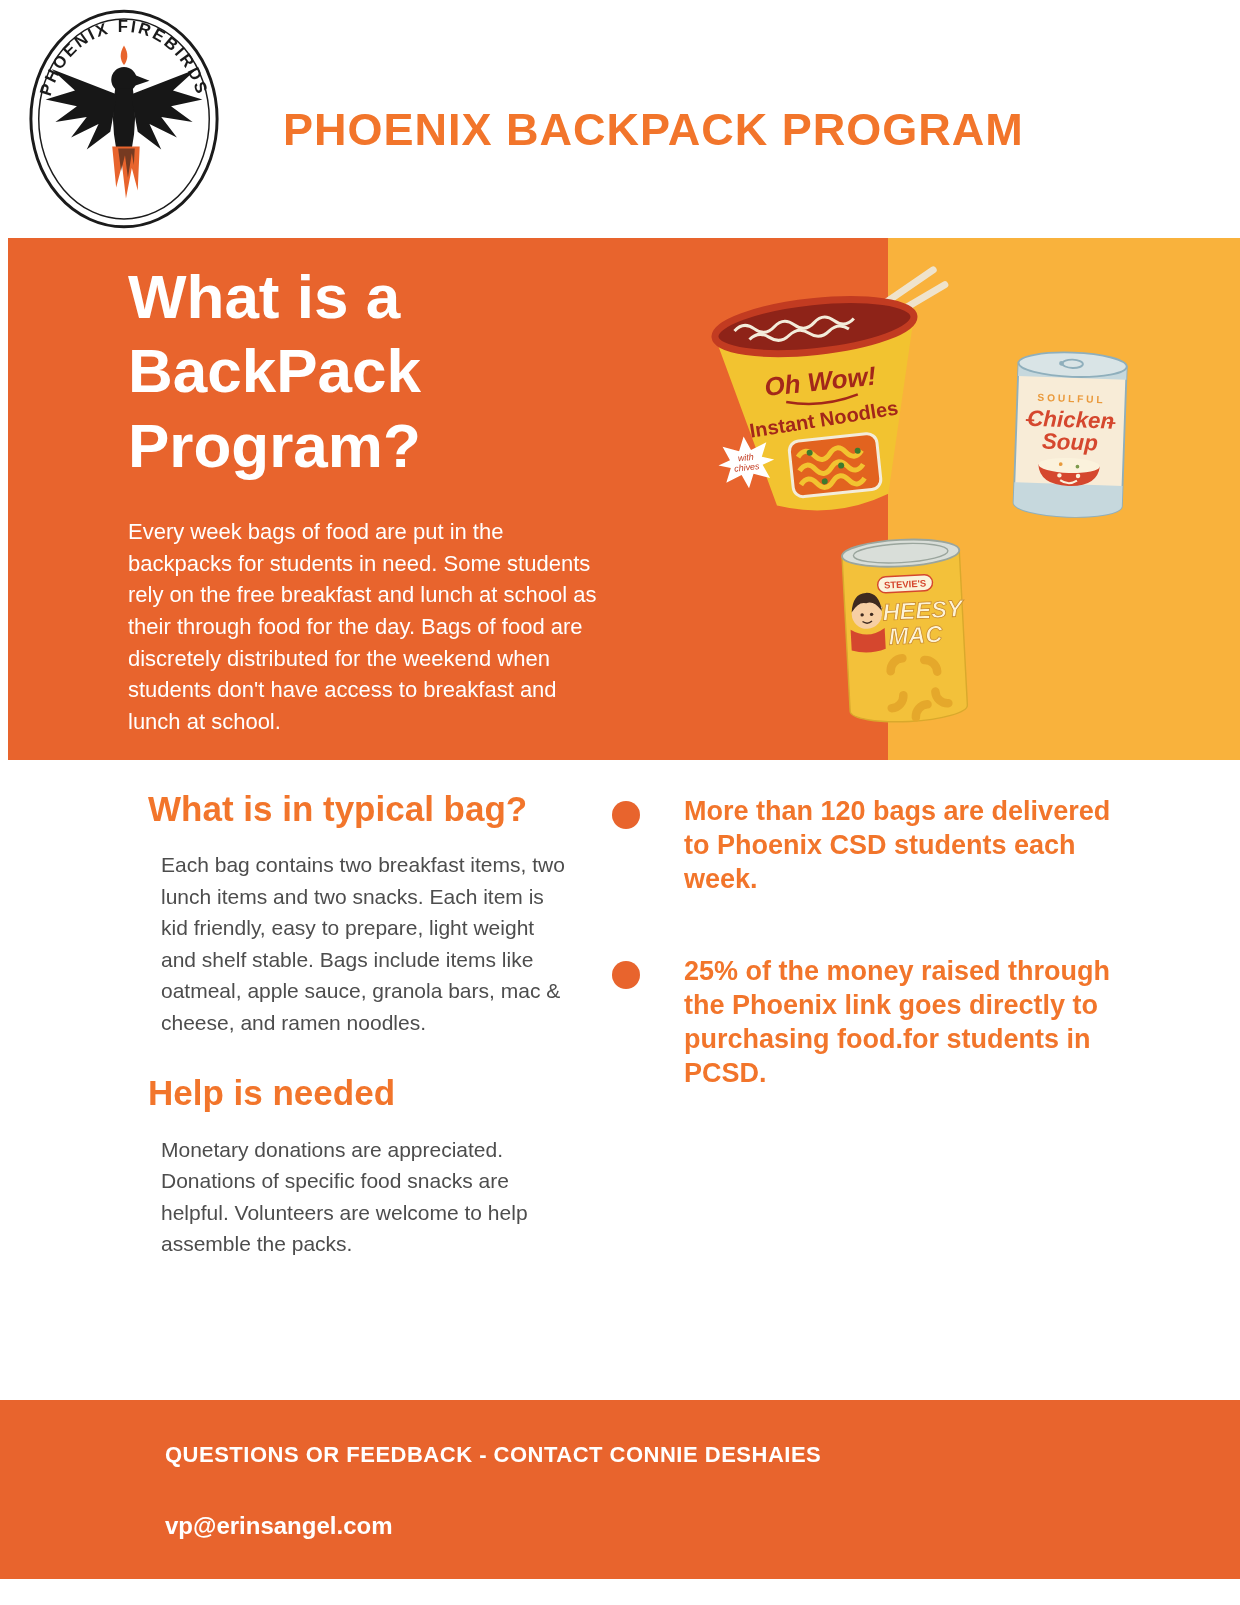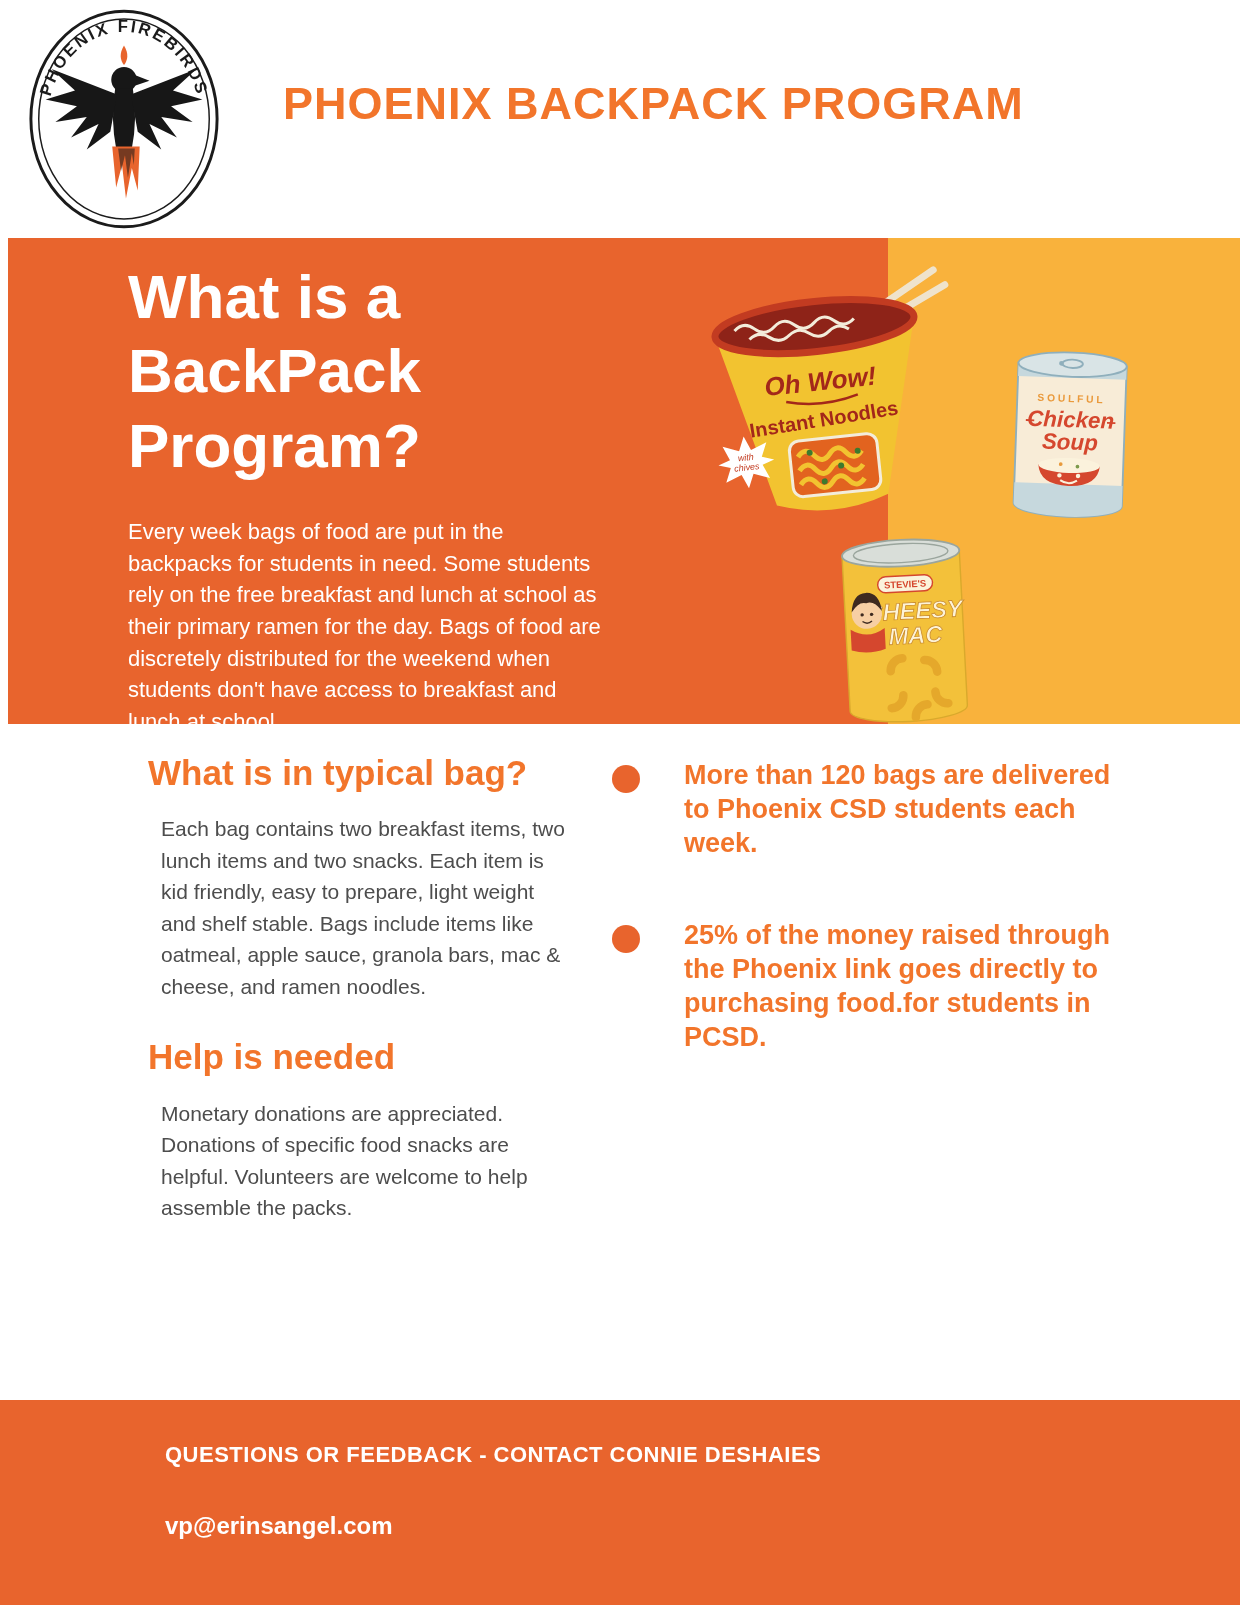--- a/index.html
+++ b/index.html
@@ -3,49 +3,49 @@
 <meta charset="utf-8">
 <style>
   html,body{margin:0;padding:0;background:#9a9a9a;}
   .page{position:relative;width:1240px;height:1605px;margin:0 auto;background:#ffffff;
         font-family:"Liberation Sans",sans-serif;overflow:hidden;}
   :root{--orange:#E8642D;--accent:#F2752B;--yellow:#F9B23C;}
 
   
   .header{position:absolute;top:0;left:0;width:100%;height:238px;background:#ffffff;}
   .logo{position:absolute;left:26px;top:6px;width:196px;height:226px;}
-  .header-title{position:absolute;left:283px;top:78px;margin:0;font-size:45px;font-weight:bold;
+  .header-title{position:absolute;left:283px;top:104px;margin:0;font-size:45px;font-weight:bold;
                 color:var(--accent);letter-spacing:1px;white-space:nowrap;}
 
   
   .hero{position:absolute;top:238px;left:8px;width:100%;height:522px;background:var(--orange);}
   .hero-yellow{position:absolute;top:0;right:0;width:360px;height:100%;background:var(--yellow);}
   .hero-heading{position:absolute;left:120px;top:22px;width:420px;margin:0;
                 font-size:62px;line-height:1.2;font-weight:bold;color:#ffffff;}
   .hero-body{position:absolute;left:120px;top:278px;width:485px;margin:0;
              font-size:22px;line-height:1.44;color:#ffffff;}
   .illo{position:absolute;}
   .illo-noodles{left:676px;top:30px;width:280px;transform:rotate(-6deg);}
   .illo-soup{left:992px;top:108px;width:140px;transform:rotate(2deg);}
   .illo-mac{left:826px;top:298px;width:142px;transform:rotate(-3deg);}
   svg text{font-family:"Liberation Sans",sans-serif;}
 
   
-  .info{position:absolute;top:724px;left:0;width:100%;height:719px;background:#ffffff;}
+  .info{position:absolute;top:760px;left:0;width:100%;height:719px;background:#ffffff;}
   .info-left{position:absolute;left:148px;top:28px;width:430px;}
   .info-heading{margin:0 0 20px 0;font-size:35px;line-height:1.18;font-weight:bold;color:var(--accent);width:380px;}
   .info-heading.second{margin-top:34px;}
   .info-text{margin:5px;padding-left:8px;font-size:21px;line-height:1.5;color:#4d4d4d;width:408px;}
   .info-right{position:absolute;left:612px;top:34px;width:520px;list-style:none;margin:0;padding:0;}
   .bullet{display:flex;align-items:flex-start;margin-bottom:58px;}
   .bullet-dot{flex:0 0 28px;width:28px;height:28px;border-radius:50%;background:var(--orange);margin-top:7px;}
   .bullet-text{margin:0 0 0 44px;font-size:27px;line-height:1.26;font-weight:bold;color:var(--accent);width:430px;}
 
   
-  .footer{position:absolute;top:1400px;left:0;width:100%;height:205px;background:var(--orange);text-align:right;}
+  .footer{position:absolute;top:1400px;left:0;width:100%;height:179px;background:var(--orange);text-align:right;}
   .footer-line1{position:absolute;left:165px;top:42px;margin:0;font-size:22px;font-weight:bold;
                 color:#ffffff;letter-spacing:.5px;}
   .footer-line2{position:absolute;left:165px;top:112px;margin:0;font-size:24px;font-weight:bold;color:#ffffff;}
 </style>
 </head>
 <body>
 
 <div class="page">
 
   <div class="header">
@@ -67,21 +67,21 @@
         <path d="M94 145 L97 168 L101 152 L104 175 L108 150 L110 162 L111 145 Z" fill="#171717" opacity="0.55"></path>
       </g>
     </svg>
     <h1 class="header-title">PHOENIX BACKPACK PROGRAM</h1>
   </div>
 
   <div class="hero">
     <div class="hero-yellow"></div>
 
     <h2 class="hero-heading">What is a BackPack Program?</h2>
-    <p class="hero-body">Every week bags of food are put in the backpacks for students in need.  Some students rely on the free breakfast and lunch at school as their primary ramen for the day.  Bags of food are discretely distributed for the weekend when students don't have access to breakfast and lunch at school.</p>
+    <p class="hero-body">Every week bags of food are put in the backpacks for students in need.  Some students rely on the free breakfast and lunch at school as their through food for the day.  Bags of food are discretely distributed for the weekend when students don't have access to breakfast and lunch at school.</p>
 
     <svg class="illo illo-noodles" viewBox="0 0 280 260" aria-hidden="true">
       <g>
         <line x1="262" y1="14" x2="170" y2="64" stroke="#EFE3CC" stroke-width="7" stroke-linecap="round"></line>
         <line x1="272" y1="30" x2="180" y2="72" stroke="#EFE3CC" stroke-width="7" stroke-linecap="round"></line>
       </g>
       <g>
         <path d="M40 66 L82 232 Q138 252 194 232 L236 66 Q138 96 40 66 Z" fill="#F2C330"></path>
         <ellipse cx="138" cy="58" rx="100" ry="25" fill="#8E2318" stroke="#C23B21" stroke-width="7"></ellipse>
         <path d="M58 54 q10 -9 20 0 q10 9 20 0 q10 -9 20 0 q10 9 20 0 q10 -9 20 0 q10 9 20 0" stroke="#F3ECDA" stroke-width="3" fill="none"></path>

